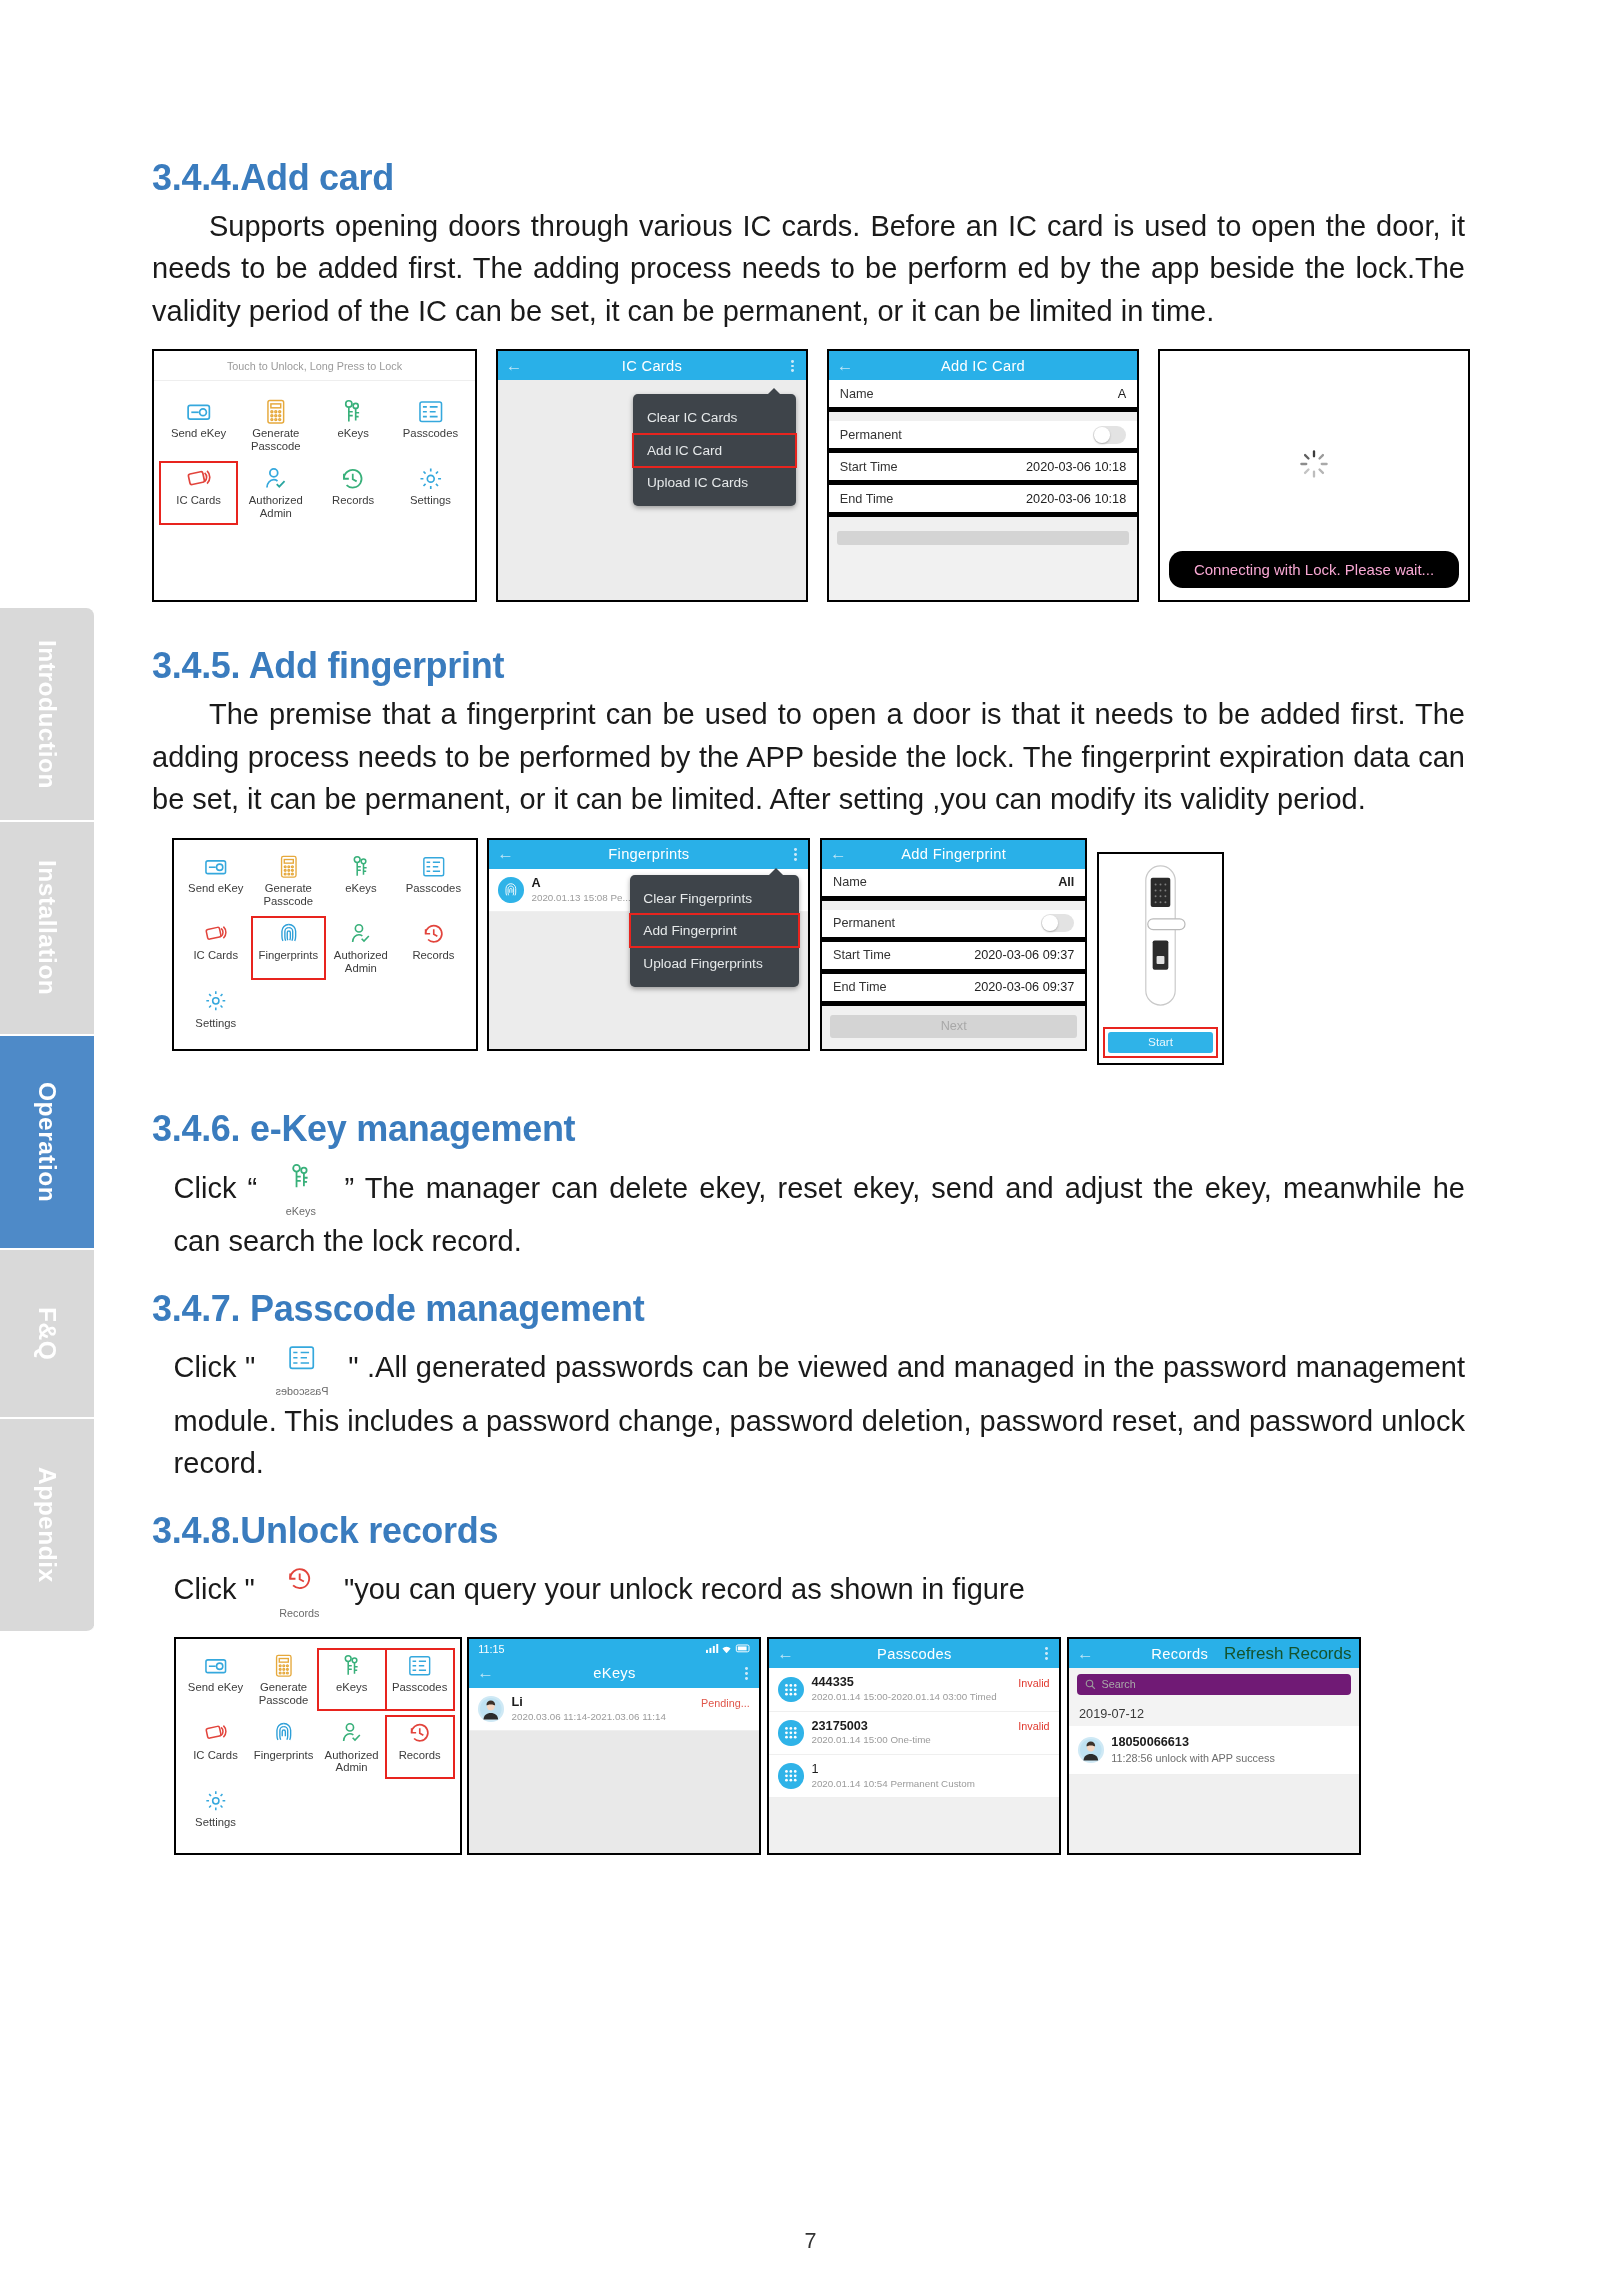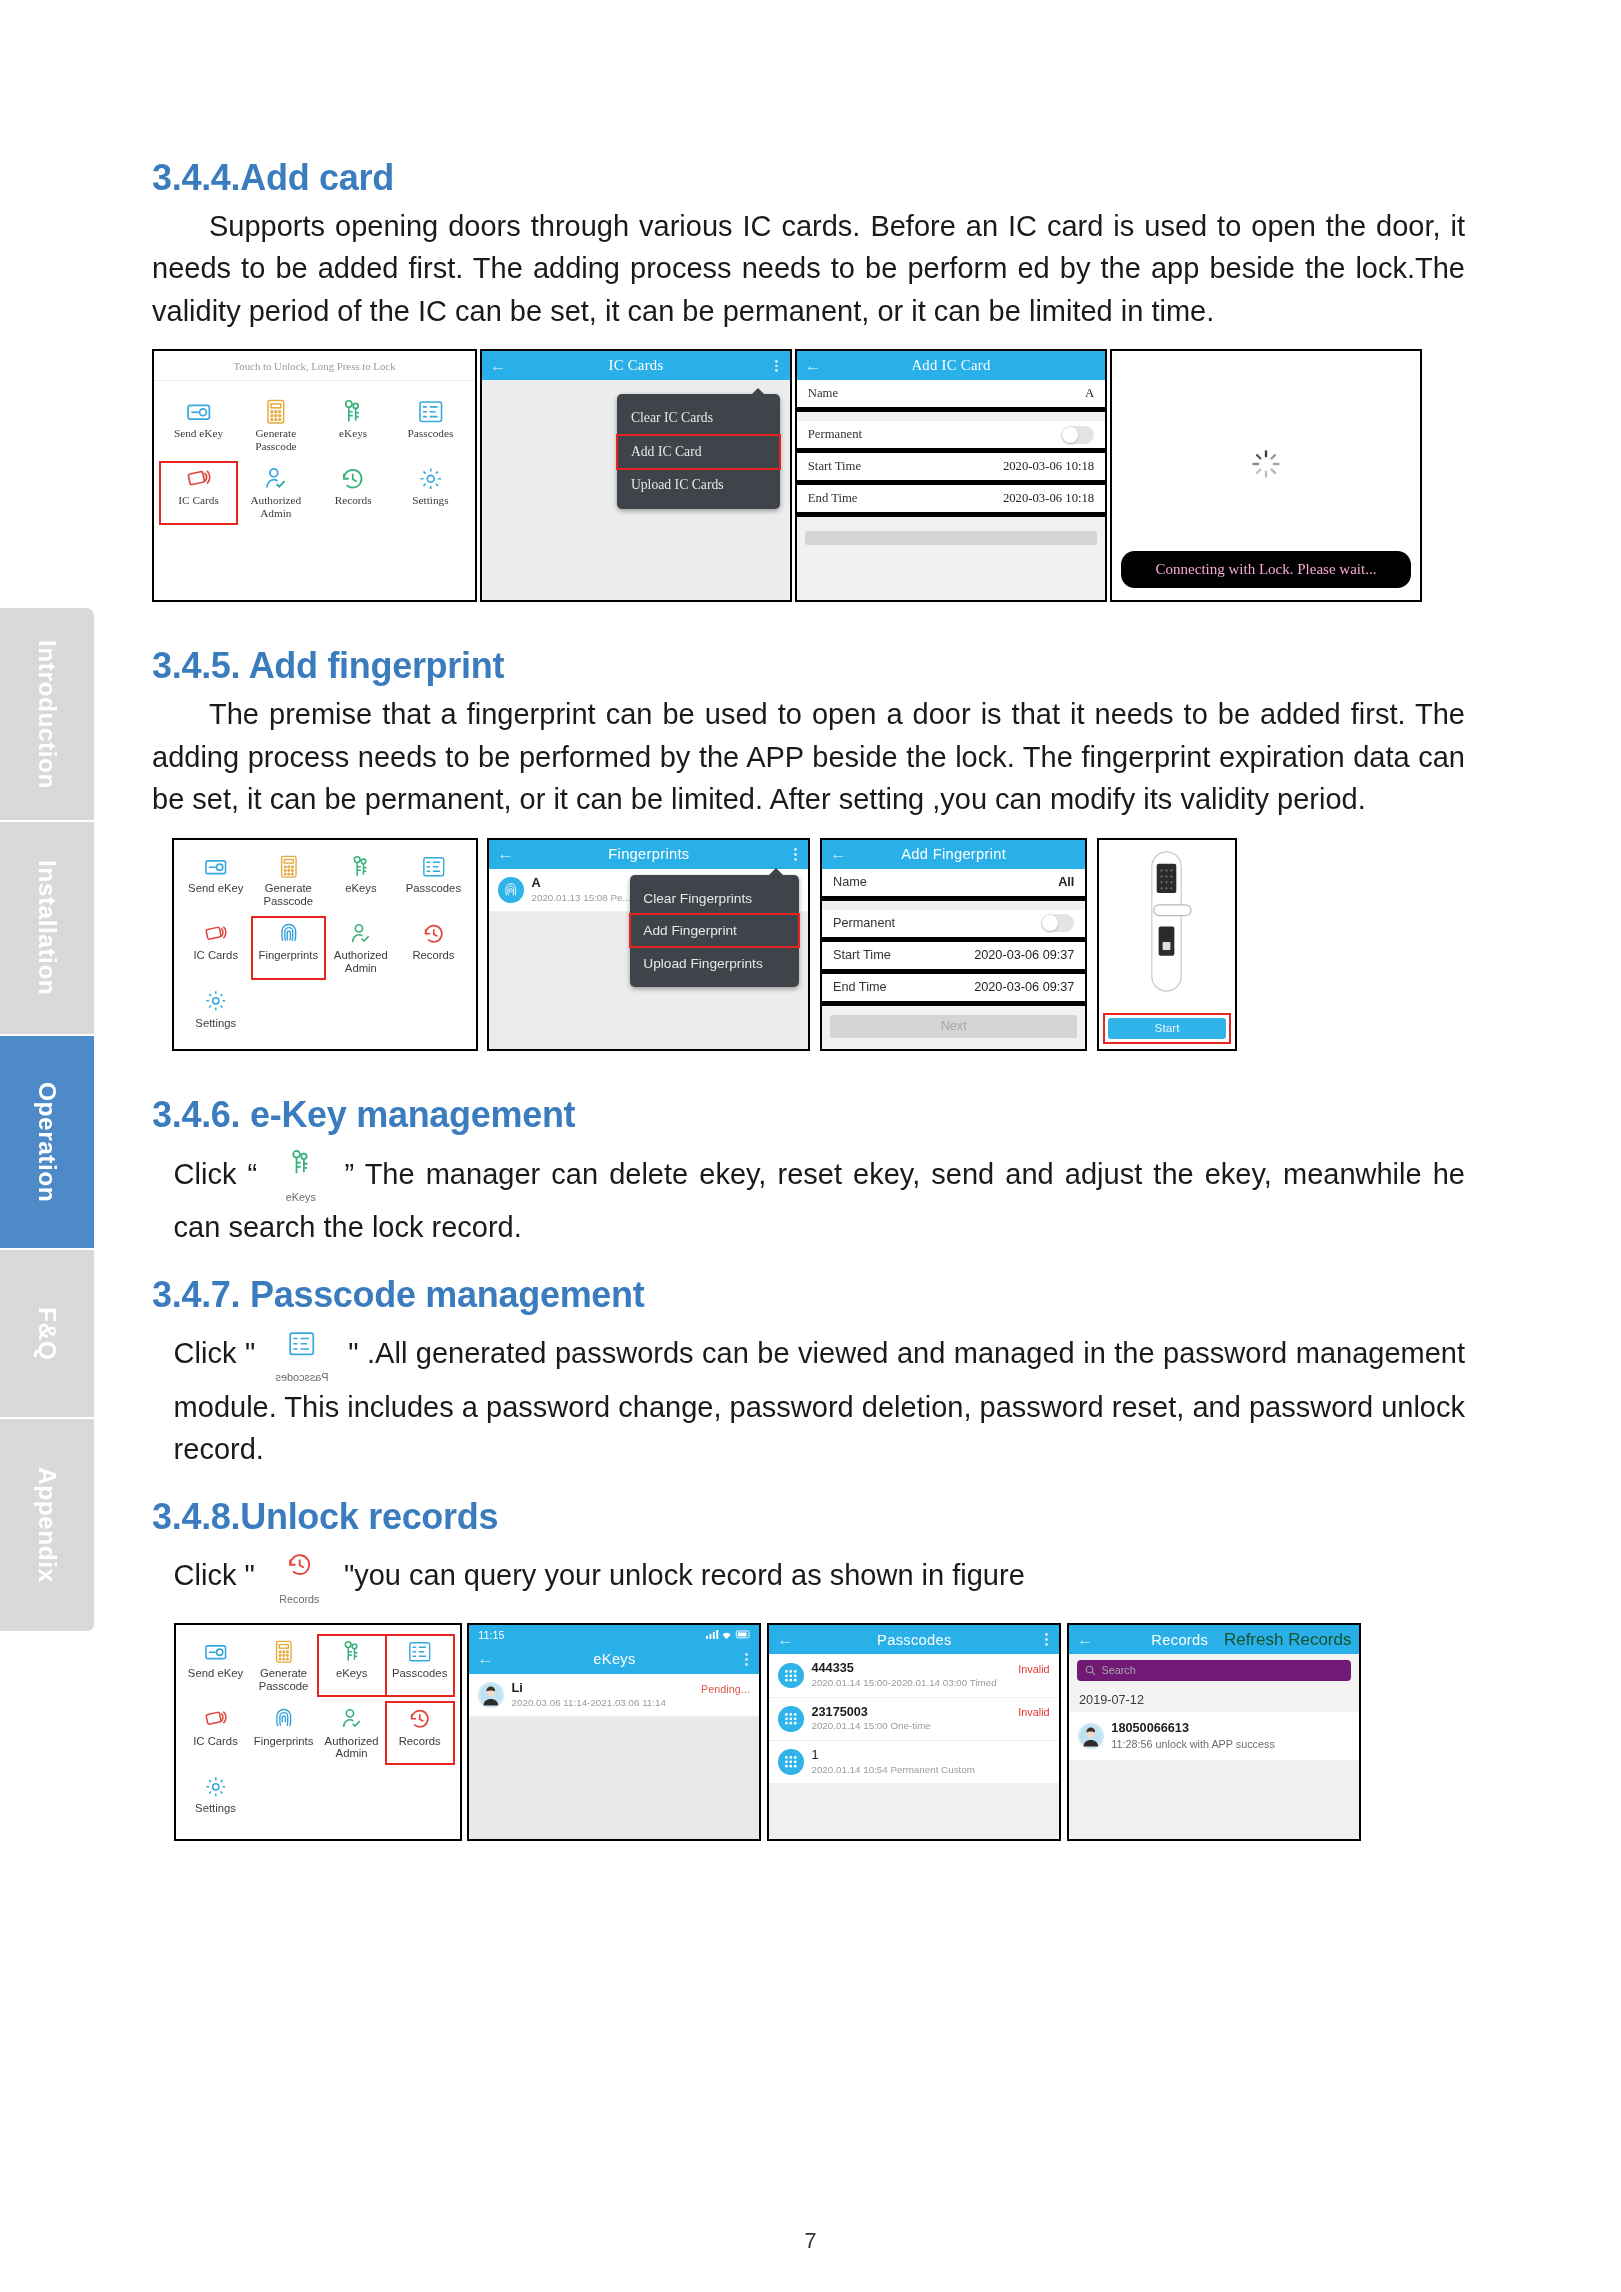--- a/index.html
+++ b/index.html
@@ -197,21 +197,21 @@
       <span>Appendix</span>
     </div>
   </div>
 
   <div class="content">
 
     <div style="height:157px"></div>
     <h2 class="heading">3.4.4.Add card</h2>
     <p class="body indent">Supports opening doors through various IC cards.  Before an IC card is used to open the door, it needs to be added first.  The adding process needs to be perform ed by the app beside the lock.The validity period of the IC can be set, it can be permanent, or it can be limited in time.</p>
 
-    <div class="shots" style="margin-top:17.6px; gap:3px;font-family:Liberation Serif, serif;">
+    <div class="shots" style="margin-top:17.6px; gap:19px;">
 
       <div class="shot" style="width:325px;height:253px;">
         <div class="touchbar">Touch to Unlock, Long Press to Lock</div>
         <div class="grid">
           <div class="gcell">
             <div class="gicon">
               <svg width="25.5" height="25.5" viewBox="0 0 24 24" fill="none" stroke="#35a8dd" stroke-width="1.6">
                   <rect x="2" y="6" width="20" height="13" rx="2"></rect>
                   <circle cx="16" cy="12.5" r="3.2"></circle>
                   <path d="M5 12.5h7"></path>
@@ -525,21 +525,21 @@
           <span>Start Time</span>
           <span class="fv">2020-03-06 09:37</span>
         </div>
         <div class="frow">
           <span>End Time</span>
           <span class="fv">2020-03-06 09:37</span>
         </div>
         <div class="nextbtn">Next</div>
       </div>
 
-      <div class="shot" style="width:140px;height:213px;">
+      <div class="shot" style="width:127px;height:213px;margin-top:14px;">
         <div style="display:flex;justify-content:center;padding-top:7.8px">
           <svg width="53" height="147" viewBox="0 0 54 150">
             <rect x="12" y="4" width="30" height="142" rx="15" fill="#fff" stroke="#c9c9c9" stroke-width="1.2"></rect>
             <rect x="17" y="16" width="20" height="30" rx="2" fill="#2b2b2b"></rect>
             <g fill="#7d7d7d">
               <circle cx="22" cy="23" r="1"></circle>
                 <circle cx="27" cy="23" r="1"></circle>
                 <circle cx="32" cy="23" r="1"></circle>
               <circle cx="22" cy="29" r="1"></circle>
                 <circle cx="27" cy="29" r="1"></circle>

